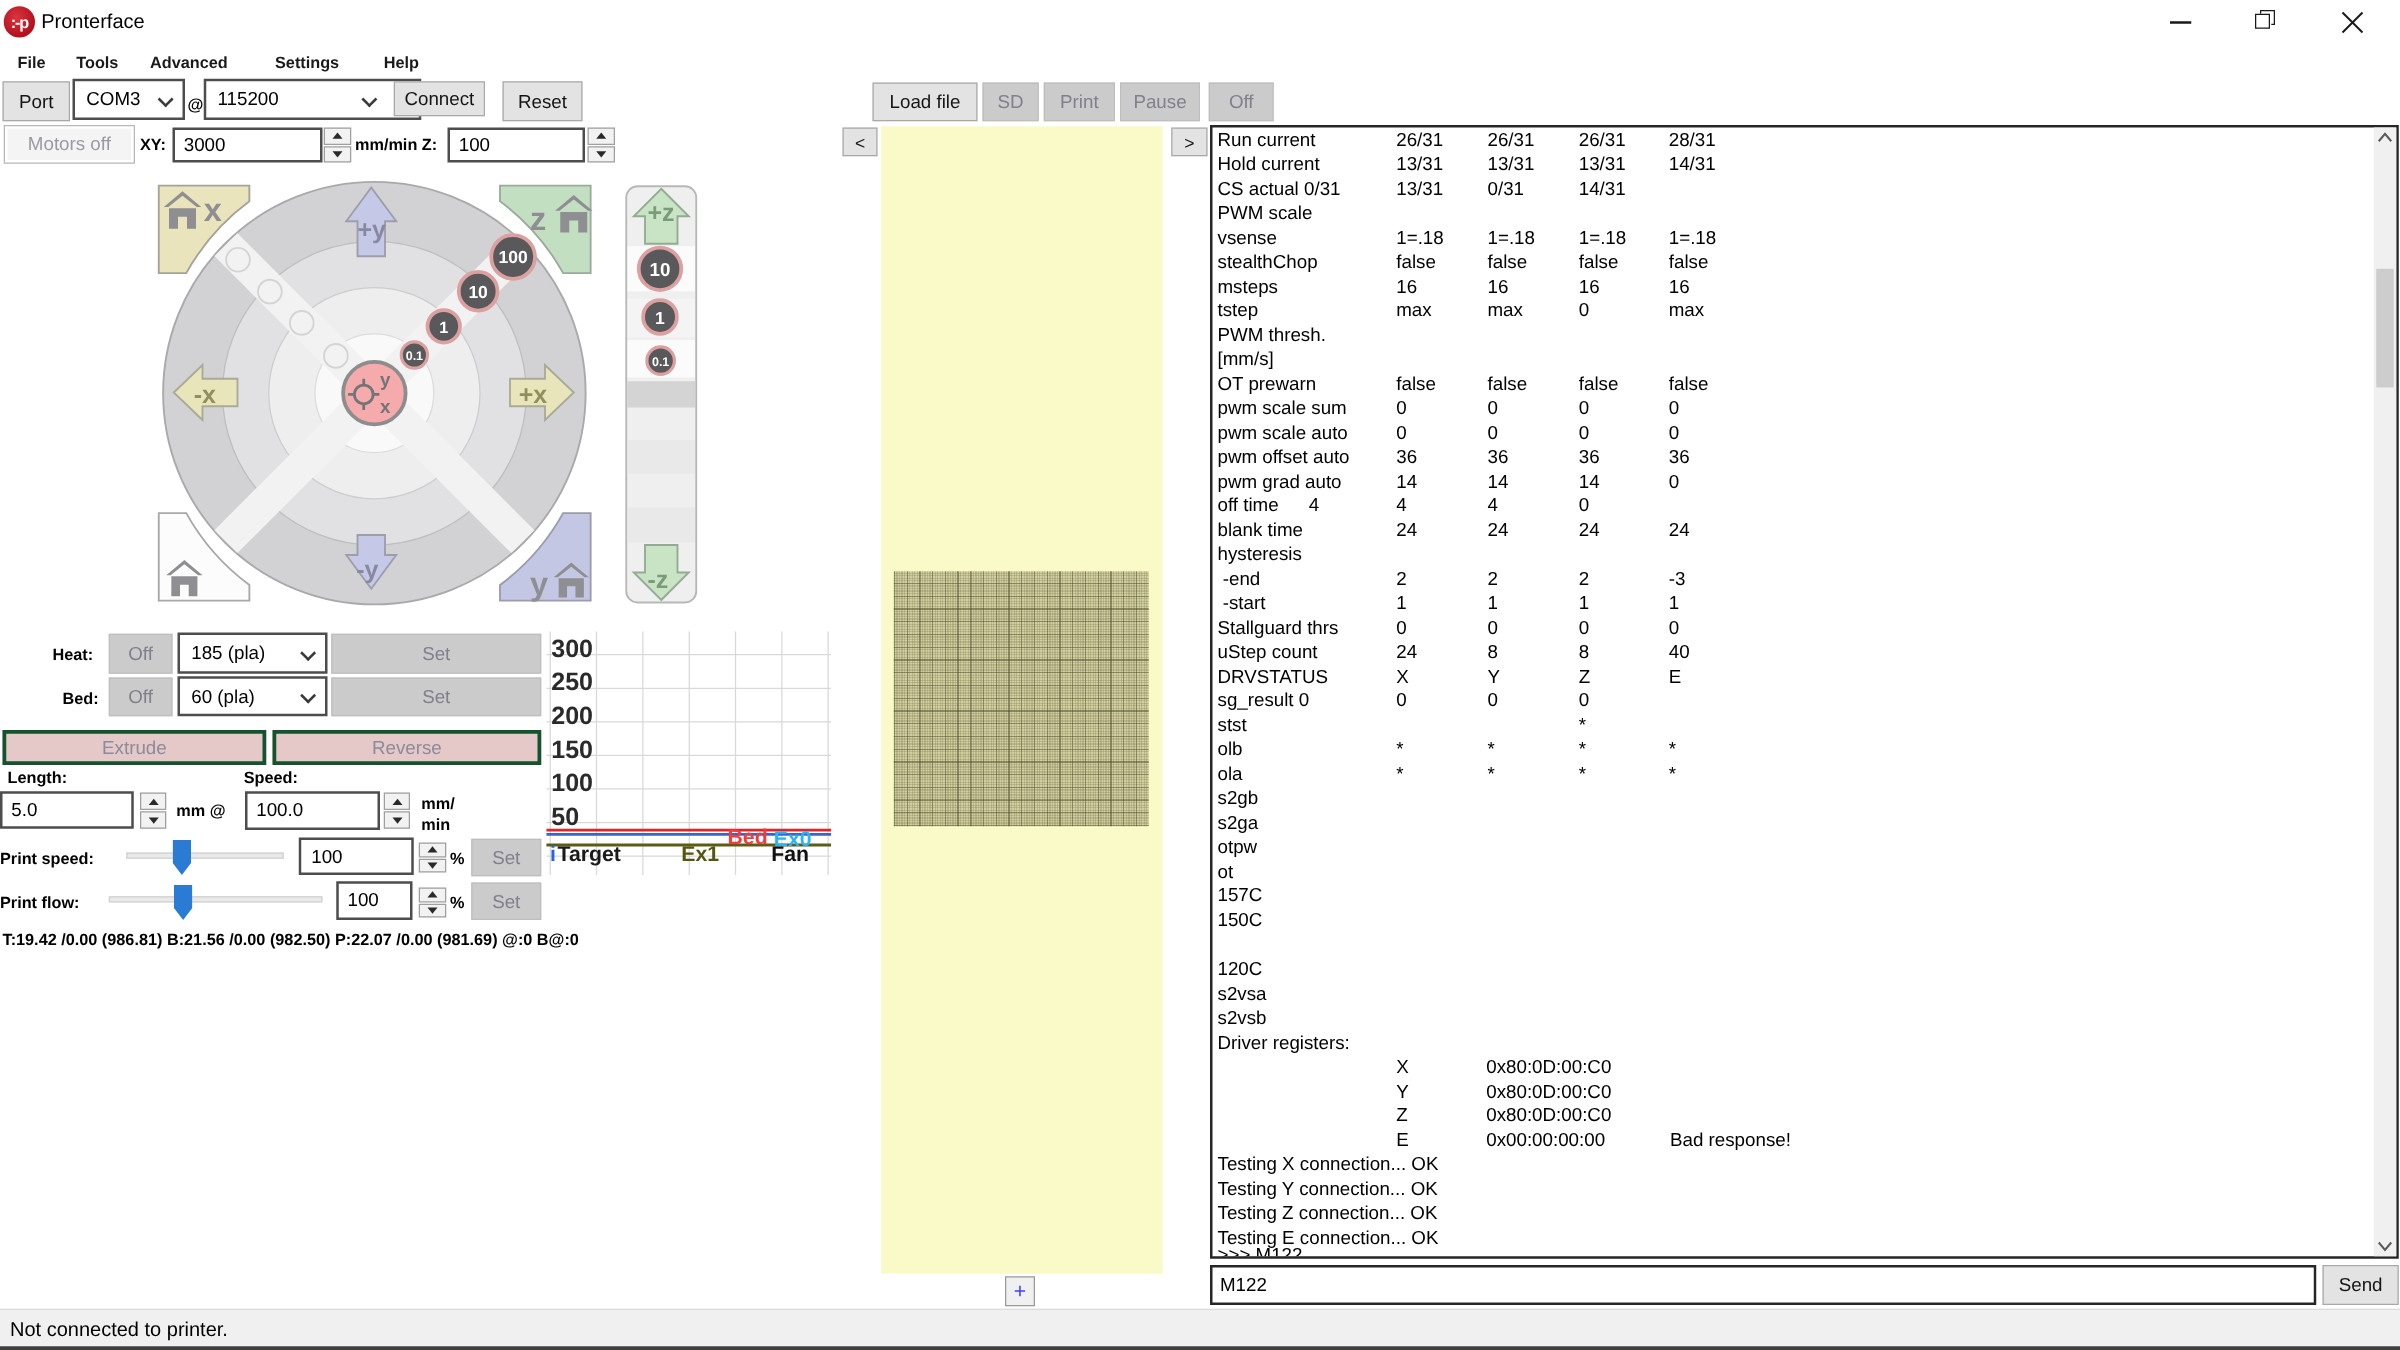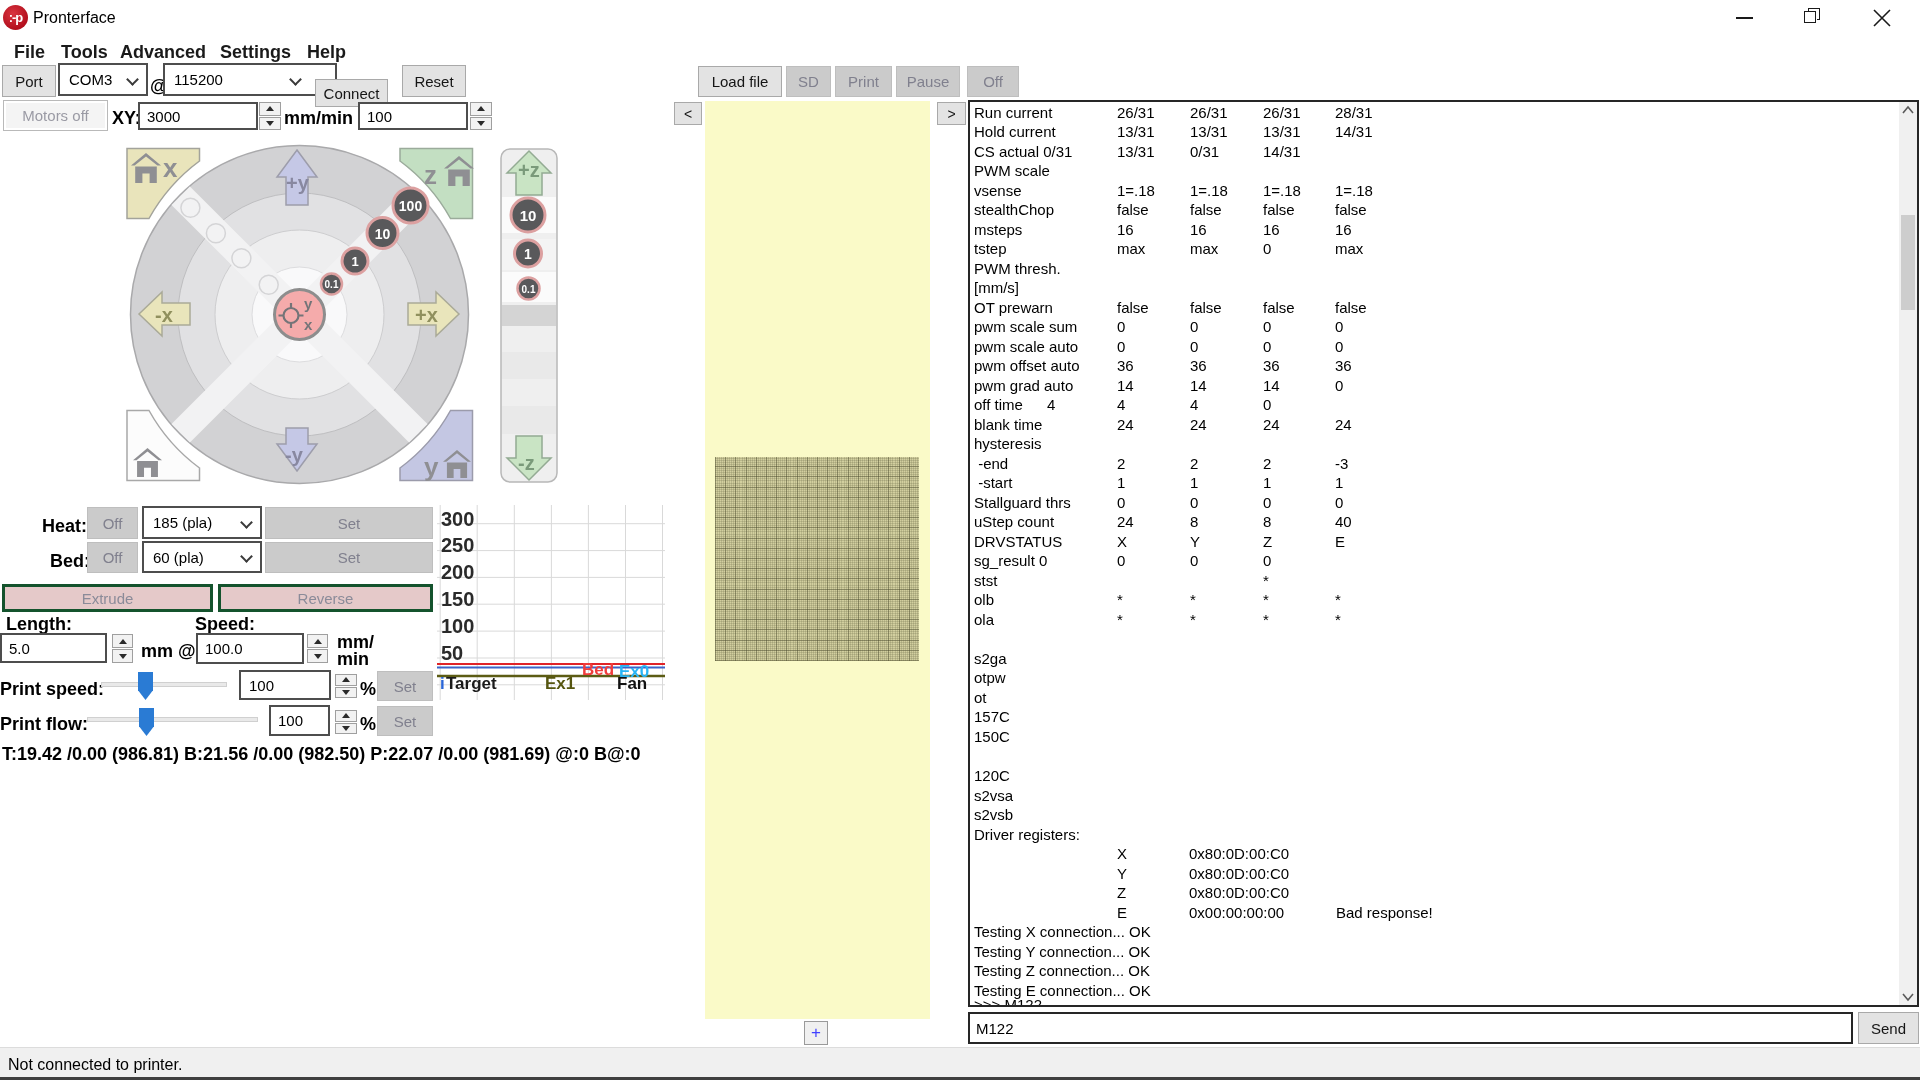--- a/index.html
+++ b/index.html
@@ -8,21 +8,21 @@
 .btnD{position:absolute;background:#cbcbcb;border:1px solid #bebebe;color:#80808e;display:flex;align-items:center;justify-content:center;font-size:15px;white-space:nowrap}
 .btnP{position:absolute;background:#e5c9c9;border:3px solid #14532d;color:#8b8b99;display:flex;align-items:center;justify-content:center;font-size:15px}
 .combo{position:absolute;background:#fff;border:2px solid #4d4d4d;display:flex;align-items:center;font-size:15px;color:#000;padding-left:9px}
 .chev{position:absolute;width:9px;height:9px;border-right:2px solid #3a3a3a;border-bottom:2px solid #3a3a3a;transform:rotate(45deg)}
 .inp{position:absolute;background:#fff;border:2px solid #4d4d4d;font-size:15px;color:#000;display:flex;align-items:center;padding-left:7px;white-space:nowrap}
 .spnr{position:absolute;display:flex;flex-direction:column}
 .sc{flex:1;background:#f2f2f2;border:1px solid #9f9f9f;display:flex;align-items:center;justify-content:center}
 .sc+.sc{margin-top:1px}
 .tup{width:0;height:0;border-left:4px solid transparent;border-right:4px solid transparent;border-bottom:5px solid #2a2a2a}
 .tdn{width:0;height:0;border-left:4px solid transparent;border-right:4px solid transparent;border-top:5px solid #2a2a2a}
-.lbl{position:absolute;font-size:18px;color:#000;white-space:nowrap}
+.lbl{position:absolute;font-size:13px;color:#000;white-space:nowrap}
 .ll{position:absolute;left:0;height:20px;font-size:15px;color:#000;white-space:pre}
 .ll span{position:absolute;top:0;white-space:pre}
 </style></head><body>
 
 <div class="ab" style="left:0;top:0;width:1920px;height:36px;background:#fff"></div>
 
 <div class="ab" style="left:3px;top:5px;width:25px;height:25px;border-radius:50%;background:radial-gradient(circle at 40% 35%,#d93540,#b30f1d 70%);color:#fff;font-size:13px;font-weight:bold;text-align:center;line-height:25px;letter-spacing:-1px">:-p</div>
 
 <div class="lbl" style="left:33px;top:9px;font-size:16px">Pronterface</div>
 
@@ -50,21 +50,21 @@
 <div class="btn" style="left:2px;top:65px;width:54px;height:32px">Port</div>
 
 <div class="combo" style="left:58px;top:63px;width:90px;height:33px">COM3</div>
 <div class="chev" style="left:128px;top:75px"></div>
 
 <div class="lbl" style="left:150px;top:76px;font-weight:600">@</div>
 
 <div class="combo" style="left:163px;top:63px;width:174px;height:33px">115200</div>
 <div class="chev" style="left:291px;top:75px"></div>
 
-<div class="btn" style="left:315px;top:79px;width:73px;height:28px">Connect</div>
+<div class="btn" style="left:315px;top:65px;width:73px;height:28px">Connect</div>
 
 <div class="btn" style="left:402px;top:65px;width:64px;height:32px">Reset</div>
 
 <div class="btn" style="left:698px;top:66px;width:84px;height:31px">Load file</div>
 
 <div class="btnD" style="left:786px;top:66px;width:45px;height:31px">SD</div>
 
 <div class="btnD" style="left:835px;top:66px;width:57px;height:31px">Print</div>
 
 <div class="btnD" style="left:896px;top:66px;width:64px;height:31px">Pause</div>
@@ -400,20 +400,21 @@
 <div class="ll" style="top:333.2px;left:4px;width:900px">hysteresis</div>
 <div class="ll" style="top:352.7px;left:4px;width:900px"> -end<span style="left:143px">2</span><span style="left:216px">2</span><span style="left:289px">2</span><span style="left:361px">-3</span></div>
 <div class="ll" style="top:372.2px;left:4px;width:900px"> -start<span style="left:143px">1</span><span style="left:216px">1</span><span style="left:289px">1</span><span style="left:361px">1</span></div>
 <div class="ll" style="top:391.8px;left:4px;width:900px">Stallguard thrs<span style="left:143px">0</span><span style="left:216px">0</span><span style="left:289px">0</span><span style="left:361px">0</span></div>
 <div class="ll" style="top:411.3px;left:4px;width:900px">uStep count<span style="left:143px">24</span><span style="left:216px">8</span><span style="left:289px">8</span><span style="left:361px">40</span></div>
 <div class="ll" style="top:430.8px;left:4px;width:900px">DRVSTATUS<span style="left:143px">X</span><span style="left:216px">Y</span><span style="left:289px">Z</span><span style="left:361px">E</span></div>
 <div class="ll" style="top:450.3px;left:4px;width:900px">sg_result 0<span style="left:143px">0</span><span style="left:216px">0</span><span style="left:289px">0</span></div>
 <div class="ll" style="top:469.8px;left:4px;width:900px">stst<span style="left:289px">*</span></div>
 <div class="ll" style="top:489.3px;left:4px;width:900px">olb<span style="left:143px">*</span><span style="left:216px">*</span><span style="left:289px">*</span><span style="left:361px">*</span></div>
 <div class="ll" style="top:508.8px;left:4px;width:900px">ola<span style="left:143px">*</span><span style="left:216px">*</span><span style="left:289px">*</span><span style="left:361px">*</span></div>
+<div class="ll" style="top:528.4px;left:4px;width:900px">s2gb</div>
 <div class="ll" style="top:547.9px;left:4px;width:900px">s2ga</div>
 <div class="ll" style="top:567.4px;left:4px;width:900px">otpw</div>
 <div class="ll" style="top:586.9px;left:4px;width:900px">ot</div>
 <div class="ll" style="top:606.4px;left:4px;width:900px">157C</div>
 <div class="ll" style="top:625.9px;left:4px;width:900px">150C</div>
 <div class="ll" style="top:664.9px;left:4px;width:900px">120C</div>
 <div class="ll" style="top:684.5px;left:4px;width:900px">s2vsa</div>
 <div class="ll" style="top:704.0px;left:4px;width:900px">s2vsb</div>
 <div class="ll" style="top:723.5px;left:4px;width:900px">Driver registers:</div>
 <div class="ll" style="top:743.0px;left:4px;width:900px"><span style="left:143px">X</span><span style="left:215px">0x80:0D:00:C0</span></div>

